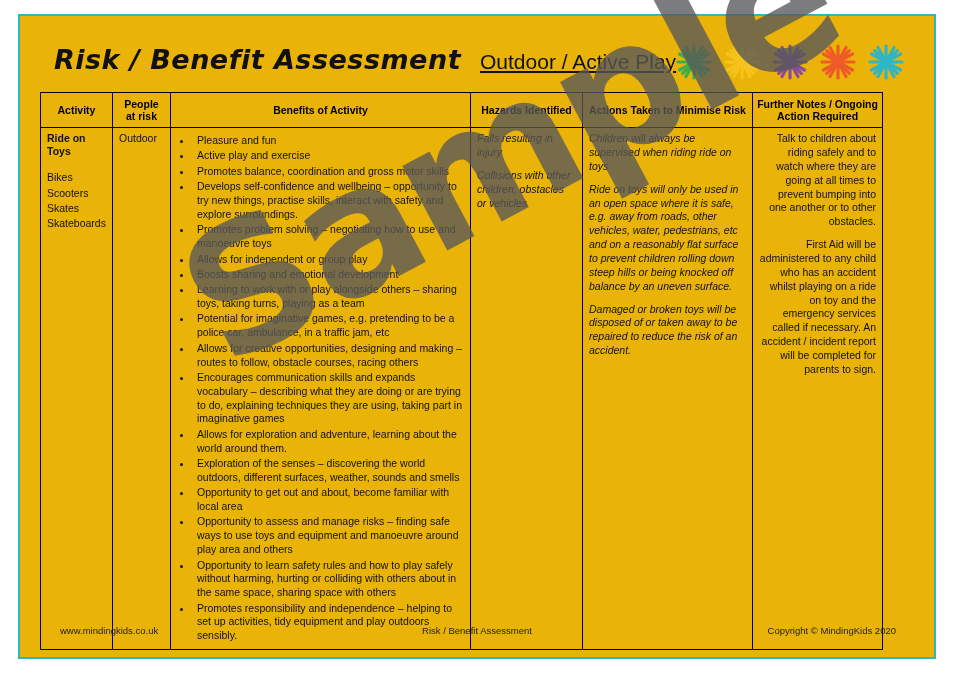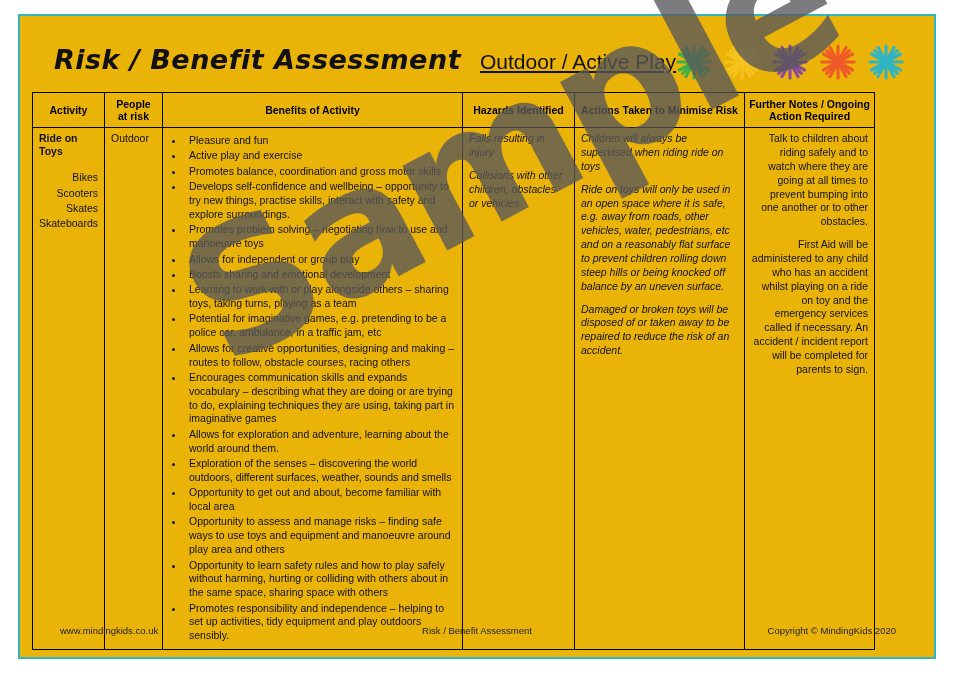--- a/index.html
+++ b/index.html
@@ -69,21 +69,21 @@
     position: absolute;
     top: 6px;
     width: 40px;
     height: 40px;
   }
   .star svg { display: block; }
 
   
   .tbl {
     position: absolute;
-    left: 12px;
+    left: 20px;
     top: 76px;
     width: 772px;
     border-collapse: collapse;
     table-layout: fixed;
   }
   .tbl th, .tbl td {
     border: 1px solid #000;
     vertical-align: top;
     padding: 4px 6px;
     box-sizing: border-box;
@@ -111,21 +111,21 @@
   }
   .activity-cell {
     font-size: 11px;
     padding-top: 200px;
   }
   .activity-name {
     font-weight: bold;
     margin-bottom: 12px;
     line-height: 1.25;
   }
-  .activity-list div { line-height: 1.45; text-align: right; }
+  .activity-list div { line-height: 1.45; }
   .people-cell {
     font-size: 10.5px;
     text-align: left;
     padding-top: 245px;
   }
   ul.bullets {
     margin: 2px 0 0 0;
     padding-left: 16px;
   }
   ul.bullets li {

